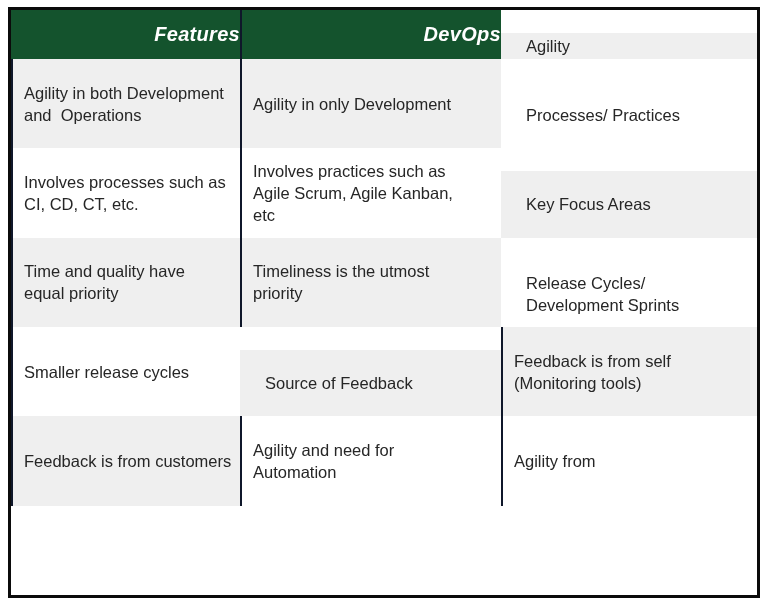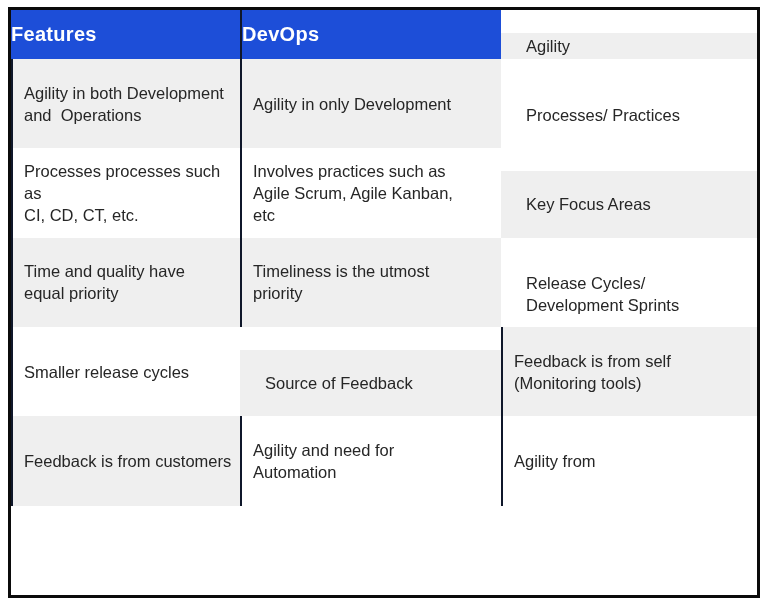--- a/index.html
+++ b/index.html
@@ -33,26 +33,27 @@
   .cell {
     display: flex;
     align-items: center;
     box-sizing: border-box;
     overflow: hidden;
   }
   .vline {
     border-left: 2px solid #0f172a;
   }
   .header-cell {
-    background: #1d4ed8;
+    background: #14532d;
     color: #ffffff;
-    justify-content: flex-start;
+    justify-content: flex-end;
     font-size: 20px;
     font-weight: 700;
     letter-spacing: 0.3px;
+    font-style: italic;
   }
   .data-cell {
     font-size: 16.5px;
     line-height: 22px;
     color: #262626;
     white-space: pre-wrap;
   }
   .shaded {
     background: #efefef;
   }
@@ -88,21 +89,21 @@
 and  Operations</span>
     </div>
     <div class="cell data-cell shaded vline pad-value">
       <span>Agility in only Development</span>
     </div>
 
     <div class="cell data-cell plain pad-feature">
       <span>Processes/ Practices</span>
     </div>
     <div class="cell data-cell plain vline pad-value">
-      <span>Processes processes such as
+      <span>Involves processes such as
 CI, CD, CT, etc.</span>
     </div>
     <div class="cell data-cell plain vline pad-value">
       <span>Involves practices such as
 Agile Scrum, Agile Kanban,
 etc</span>
     </div>
 
     <div class="cell data-cell shaded pad-feature">
       <span>Key Focus Areas</span>

